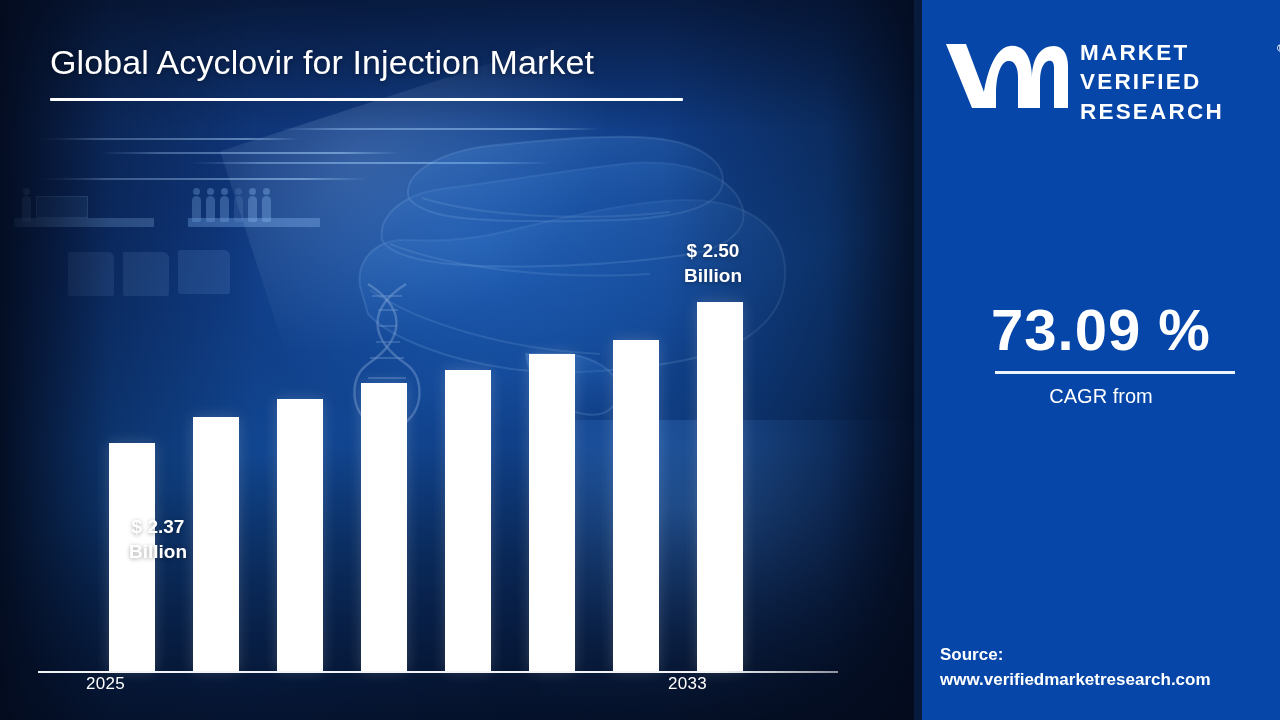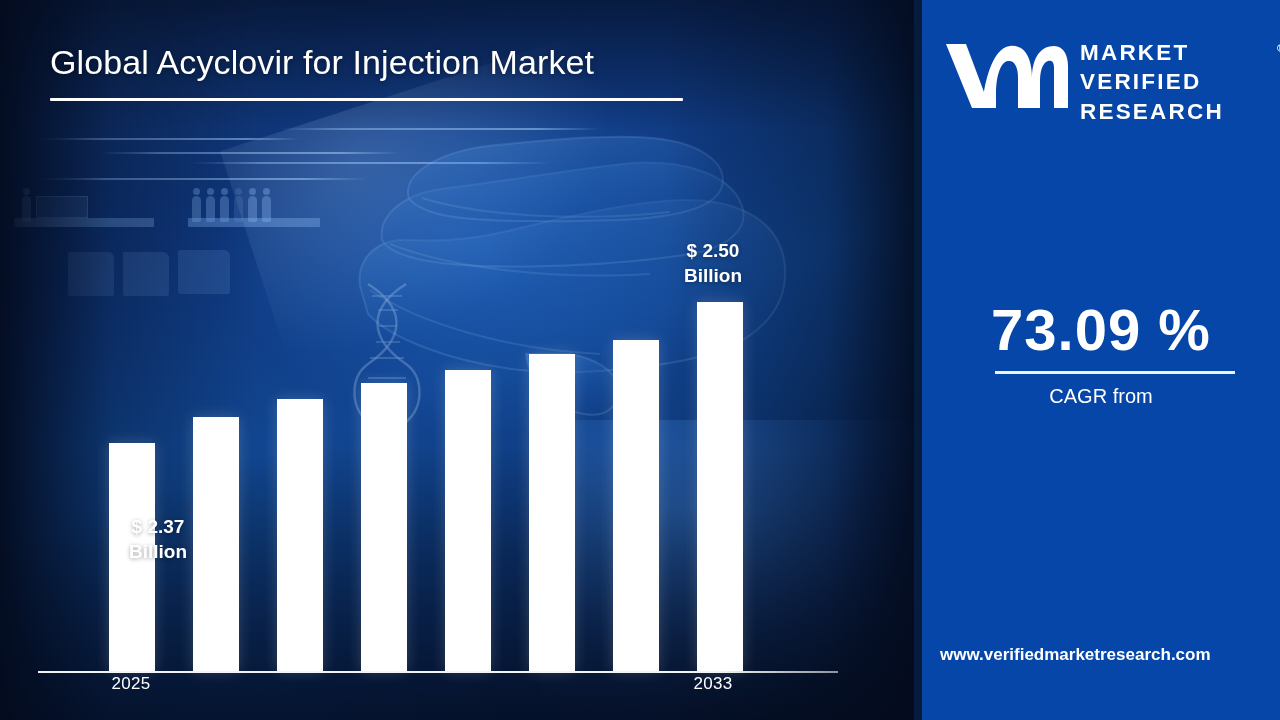--- a/index.html
+++ b/index.html
@@ -118,21 +118,20 @@
     width:46px;
     bottom:49px;              
     background:#ffffff;
     box-shadow:0 0 14px rgba(255,255,255,0.18);
   }
   .year-label {
     position:absolute;
     color:#ffffff;
     font-size:17px; font-weight:400;
     letter-spacing:0.3px;
-    text-align:center;
     width:90px;
   }
   .value-label {
     position:absolute;
     color:#ffffff;
     font-size:19px; font-weight:700;
     line-height:1.32;
     text-align:center;
     width:130px;
     text-shadow:0 1px 4px rgba(0,0,0,0.35);
@@ -330,16 +329,17 @@
       <div id="logo-reg">®</div>
     </div>
 
     <div id="cagr-value">73.09 %</div>
     <div id="cagr-rule"></div>
     <div id="cagr-caption">
       <div>CAGR from</div>
     </div>
 
     <div id="source-block">
+      <div>Source:</div>
       <div>www.verifiedmarketresearch.com</div>
     </div>
   </div>
 </div>
 
 </body></html>

